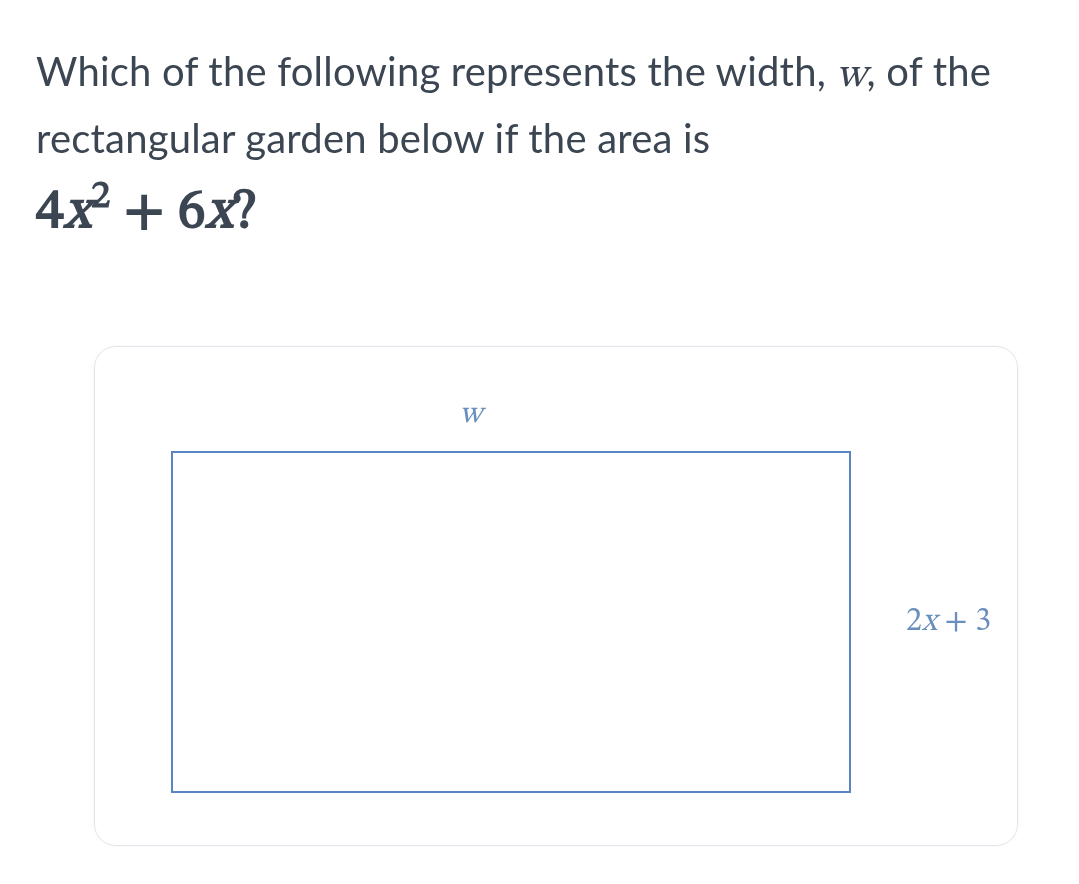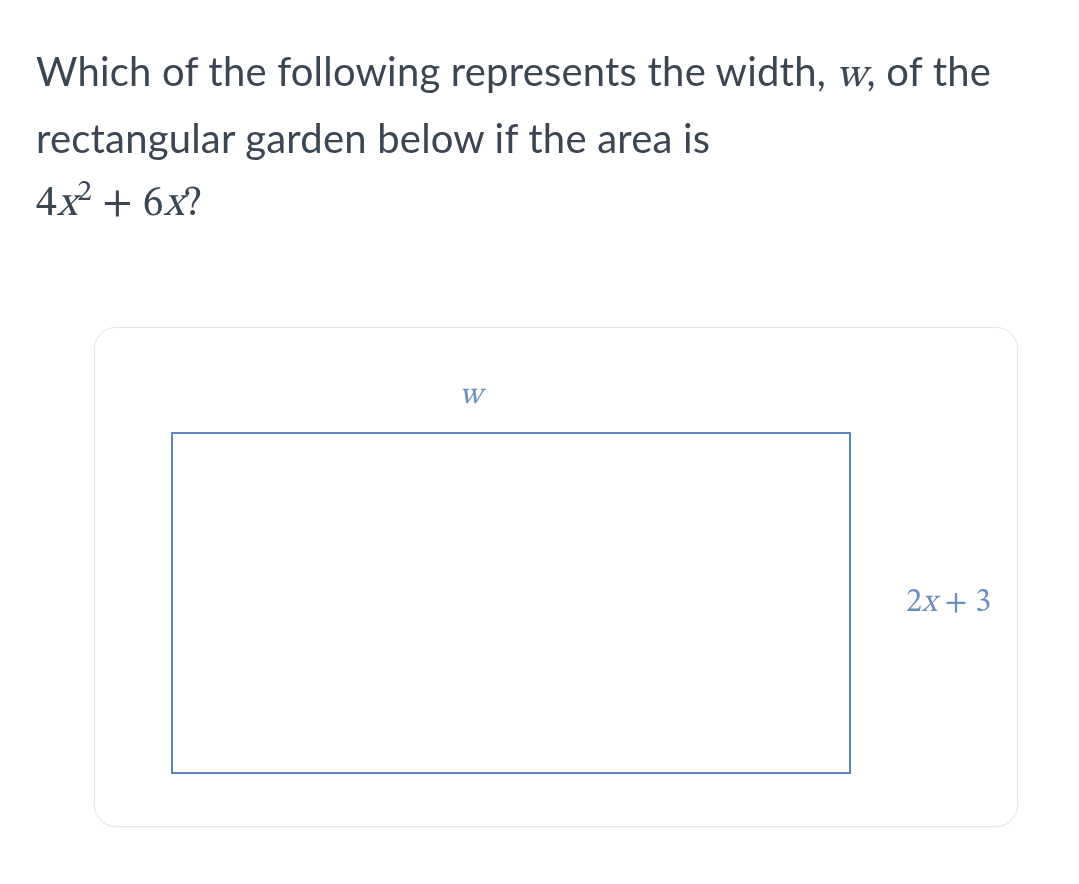--- a/index.html
+++ b/index.html
@@ -25,21 +25,22 @@
   .math-it {
     font-family: "STIX Two Math", "Cambria Math", "Times New Roman", serif;
     font-style: italic;
   }
   .math-rm {
     font-family: "STIX Two Math", "Cambria Math", "Times New Roman", serif;
     font-style: normal;
   }
   .area-expr {
     font-family: "STIX Two Math", "Cambria Math", "Times New Roman", serif;
-    font-size: 42px;
+    font-size: 56px;
+    font-weight: bold;
   }
   .area-expr sup {
     font-size: 0.7em;
     vertical-align: super;
     line-height: 0;
   }
 
   
   .figure-panel {
     margin-top: 90px;

